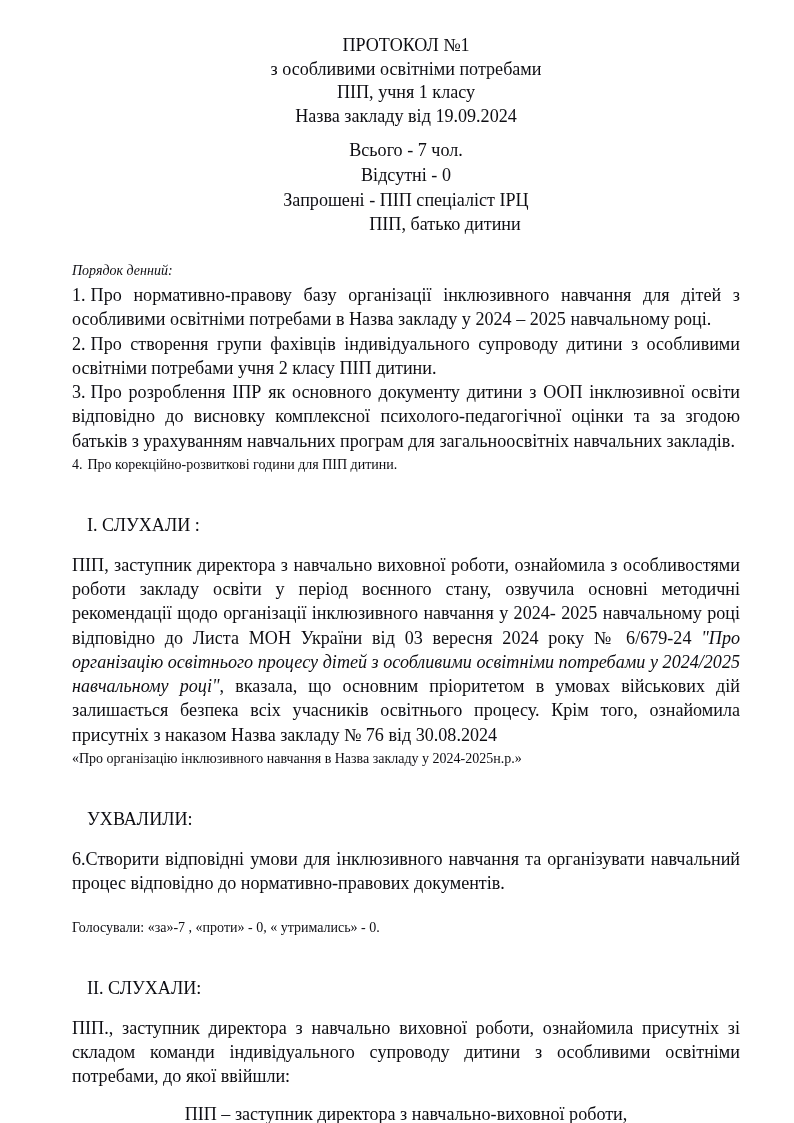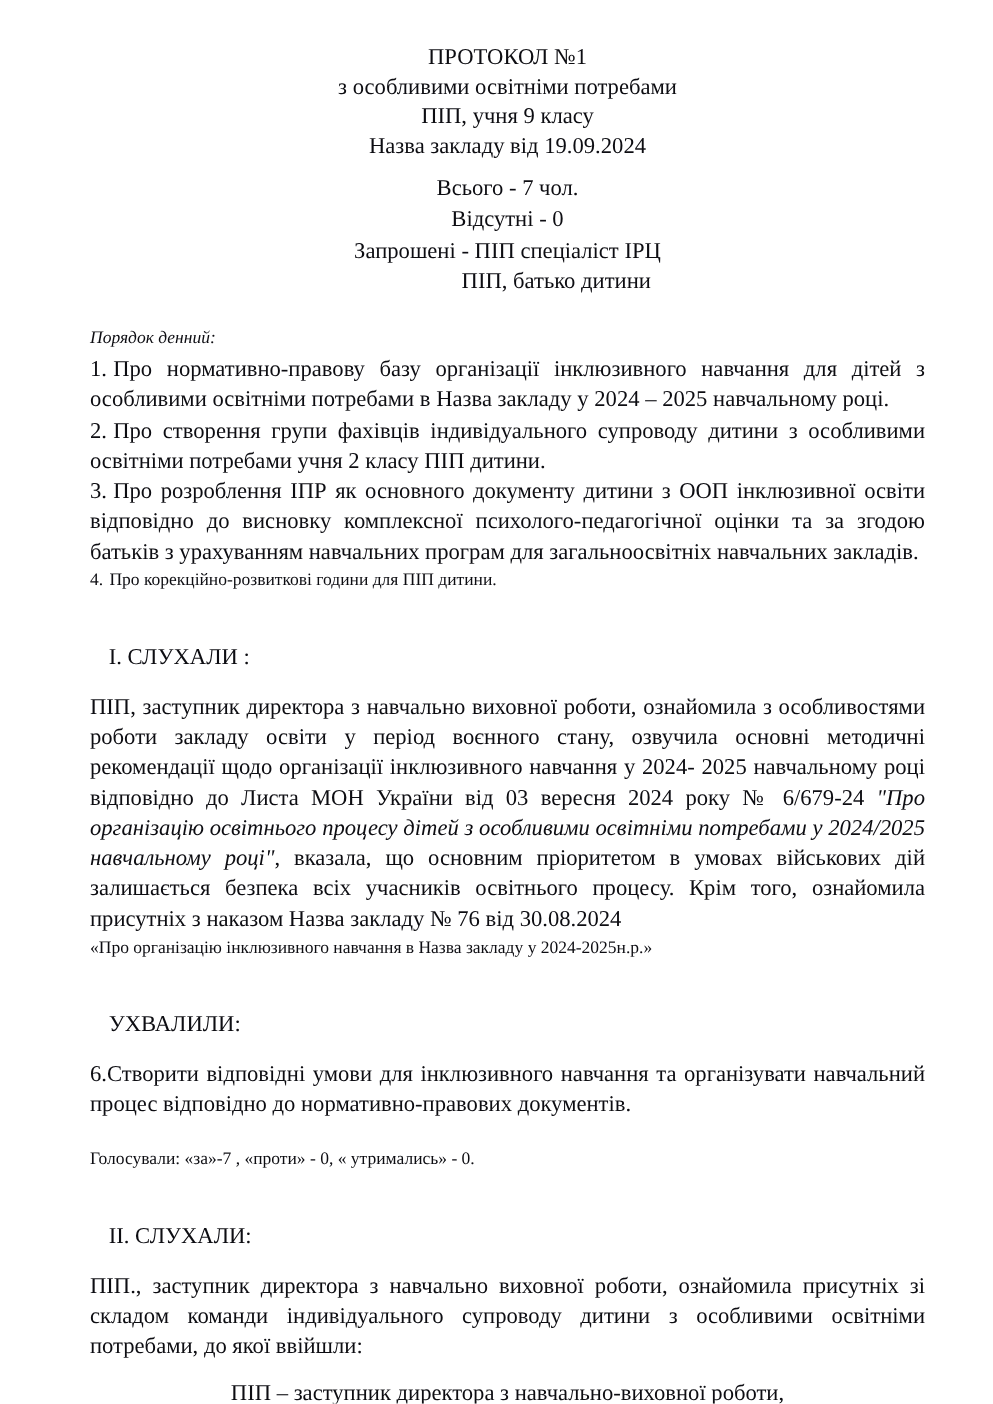--- a/index.html
+++ b/index.html
@@ -105,21 +105,21 @@
 </style>
 </head>
 <body>
 
 <div class="page">
   <div class="content">
 
     <div class="title-block">
       <span class="tline">ПРОТОКОЛ №1</span>
       <span class="tline">з особливими освітніми потребами</span>
-      <span class="tline">ПІП, учня 9 класу</span>
+      <span class="tline">ПІП, учня 1 класу</span>
       <span class="tline">Назва закладу від 19.09.2024</span>
     </div>
 
     <div class="attendance">
       <span class="aline">Всього - 7 чол.</span>
       <span class="aline">Відсутні - 0</span>
       <span class="aline">Запрошені - ПІП спеціаліст ІРЦ</span>
       <span class="aline indent">ПІП, батько дитини</span>
     </div>
 

